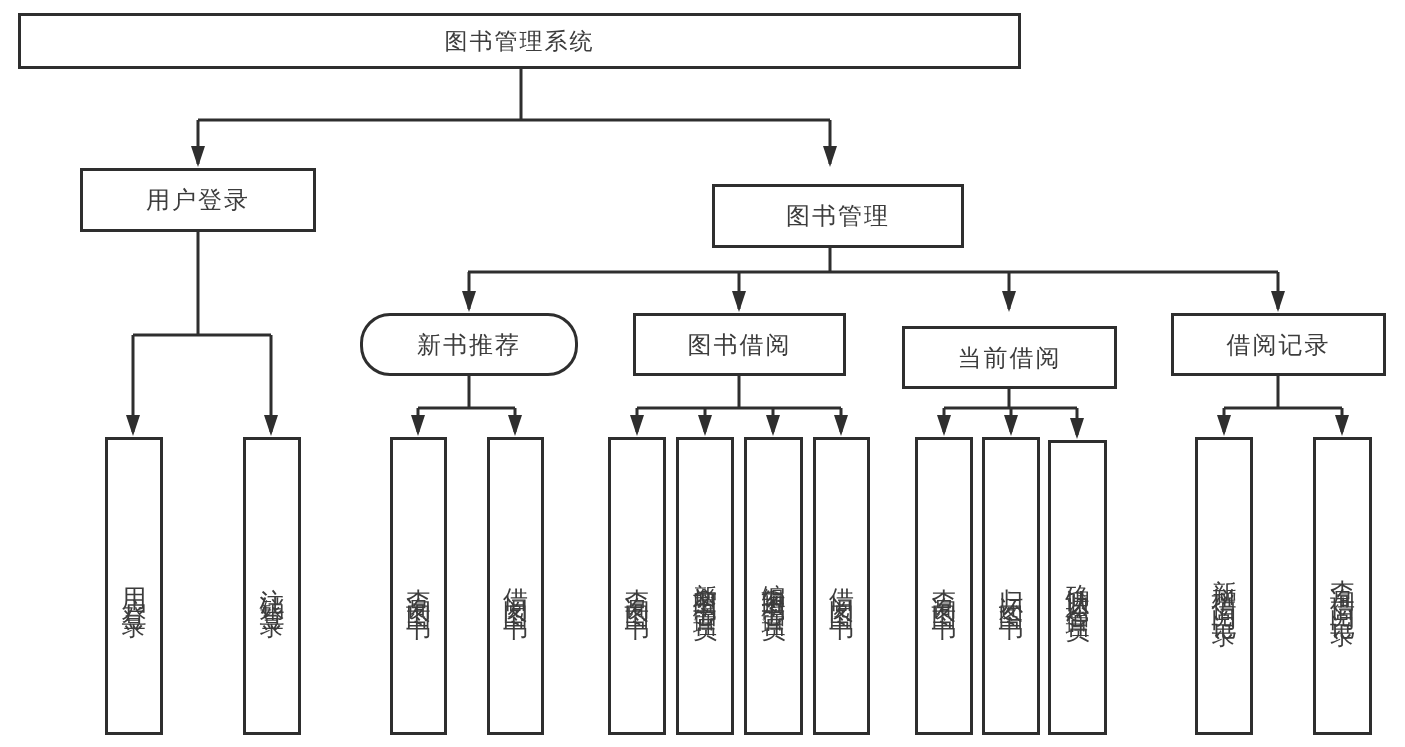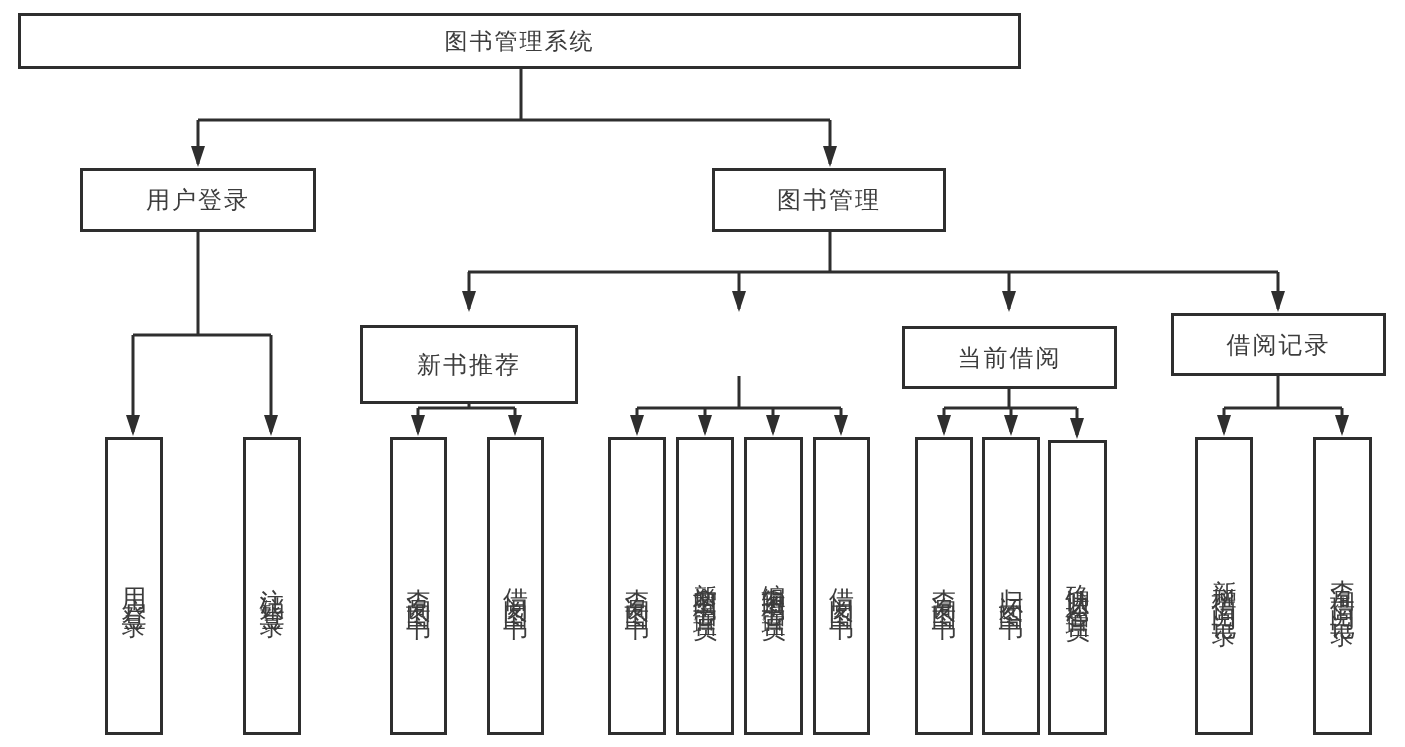--- a/index.html
+++ b/index.html
@@ -127,23 +127,24 @@
       M944 436 l-7 -21 h14 Z
       M1011 436 l-7 -21 h14 Z
       M1077 439 l-7 -21 h14 Z
       M1224 436 l-7 -21 h14 Z
       M1342 436 l-7 -21 h14 Z"></path>
   </svg>
 
   <div class="node root" style="left:18px; top:13px; width:1003px; height:56px;">图书管理系统</div>
 
   <div class="node" style="left:80px; top:168px; width:236px; height:64px;">用户登录</div>
-  <div class="node" style="left:712px; top:168px; width:234px; height:64px;">图书管理</div>
+  <div class="node" style="left:712px; top:184px; width:252px; height:64px;">图书管理</div>
 
-  <div class="node" style="left:360px; top:325px; width:218px; height:79px;">新书推荐</div>
+  <div class="node" style="left:360px; top:313px; width:218px; height:63px;border-radius:30px;">新书推荐</div>
+  <div class="node" style="left:633px; top:313px; width:213px; height:63px;">图书借阅</div>
   <div class="node" style="left:902px; top:326px; width:215px; height:63px;">当前借阅</div>
   <div class="node" style="left:1171px; top:313px; width:215px; height:63px;">借阅记录</div>
 
   <div class="vnode" style="left:105px; top:437px; width:58px; height:298px;">用户登录</div>
   <div class="vnode" style="left:243px; top:437px; width:58px; height:298px;">注销登录</div>
 
   <div class="vnode" style="left:390px; top:437px; width:57px; height:298px;">查询图书</div>
   <div class="vnode" style="left:487px; top:437px; width:57px; height:298px;">借阅图书</div>
 
   <div class="vnode" style="left:608px; top:437px; width:58px; height:298px;">查询图书</div>

